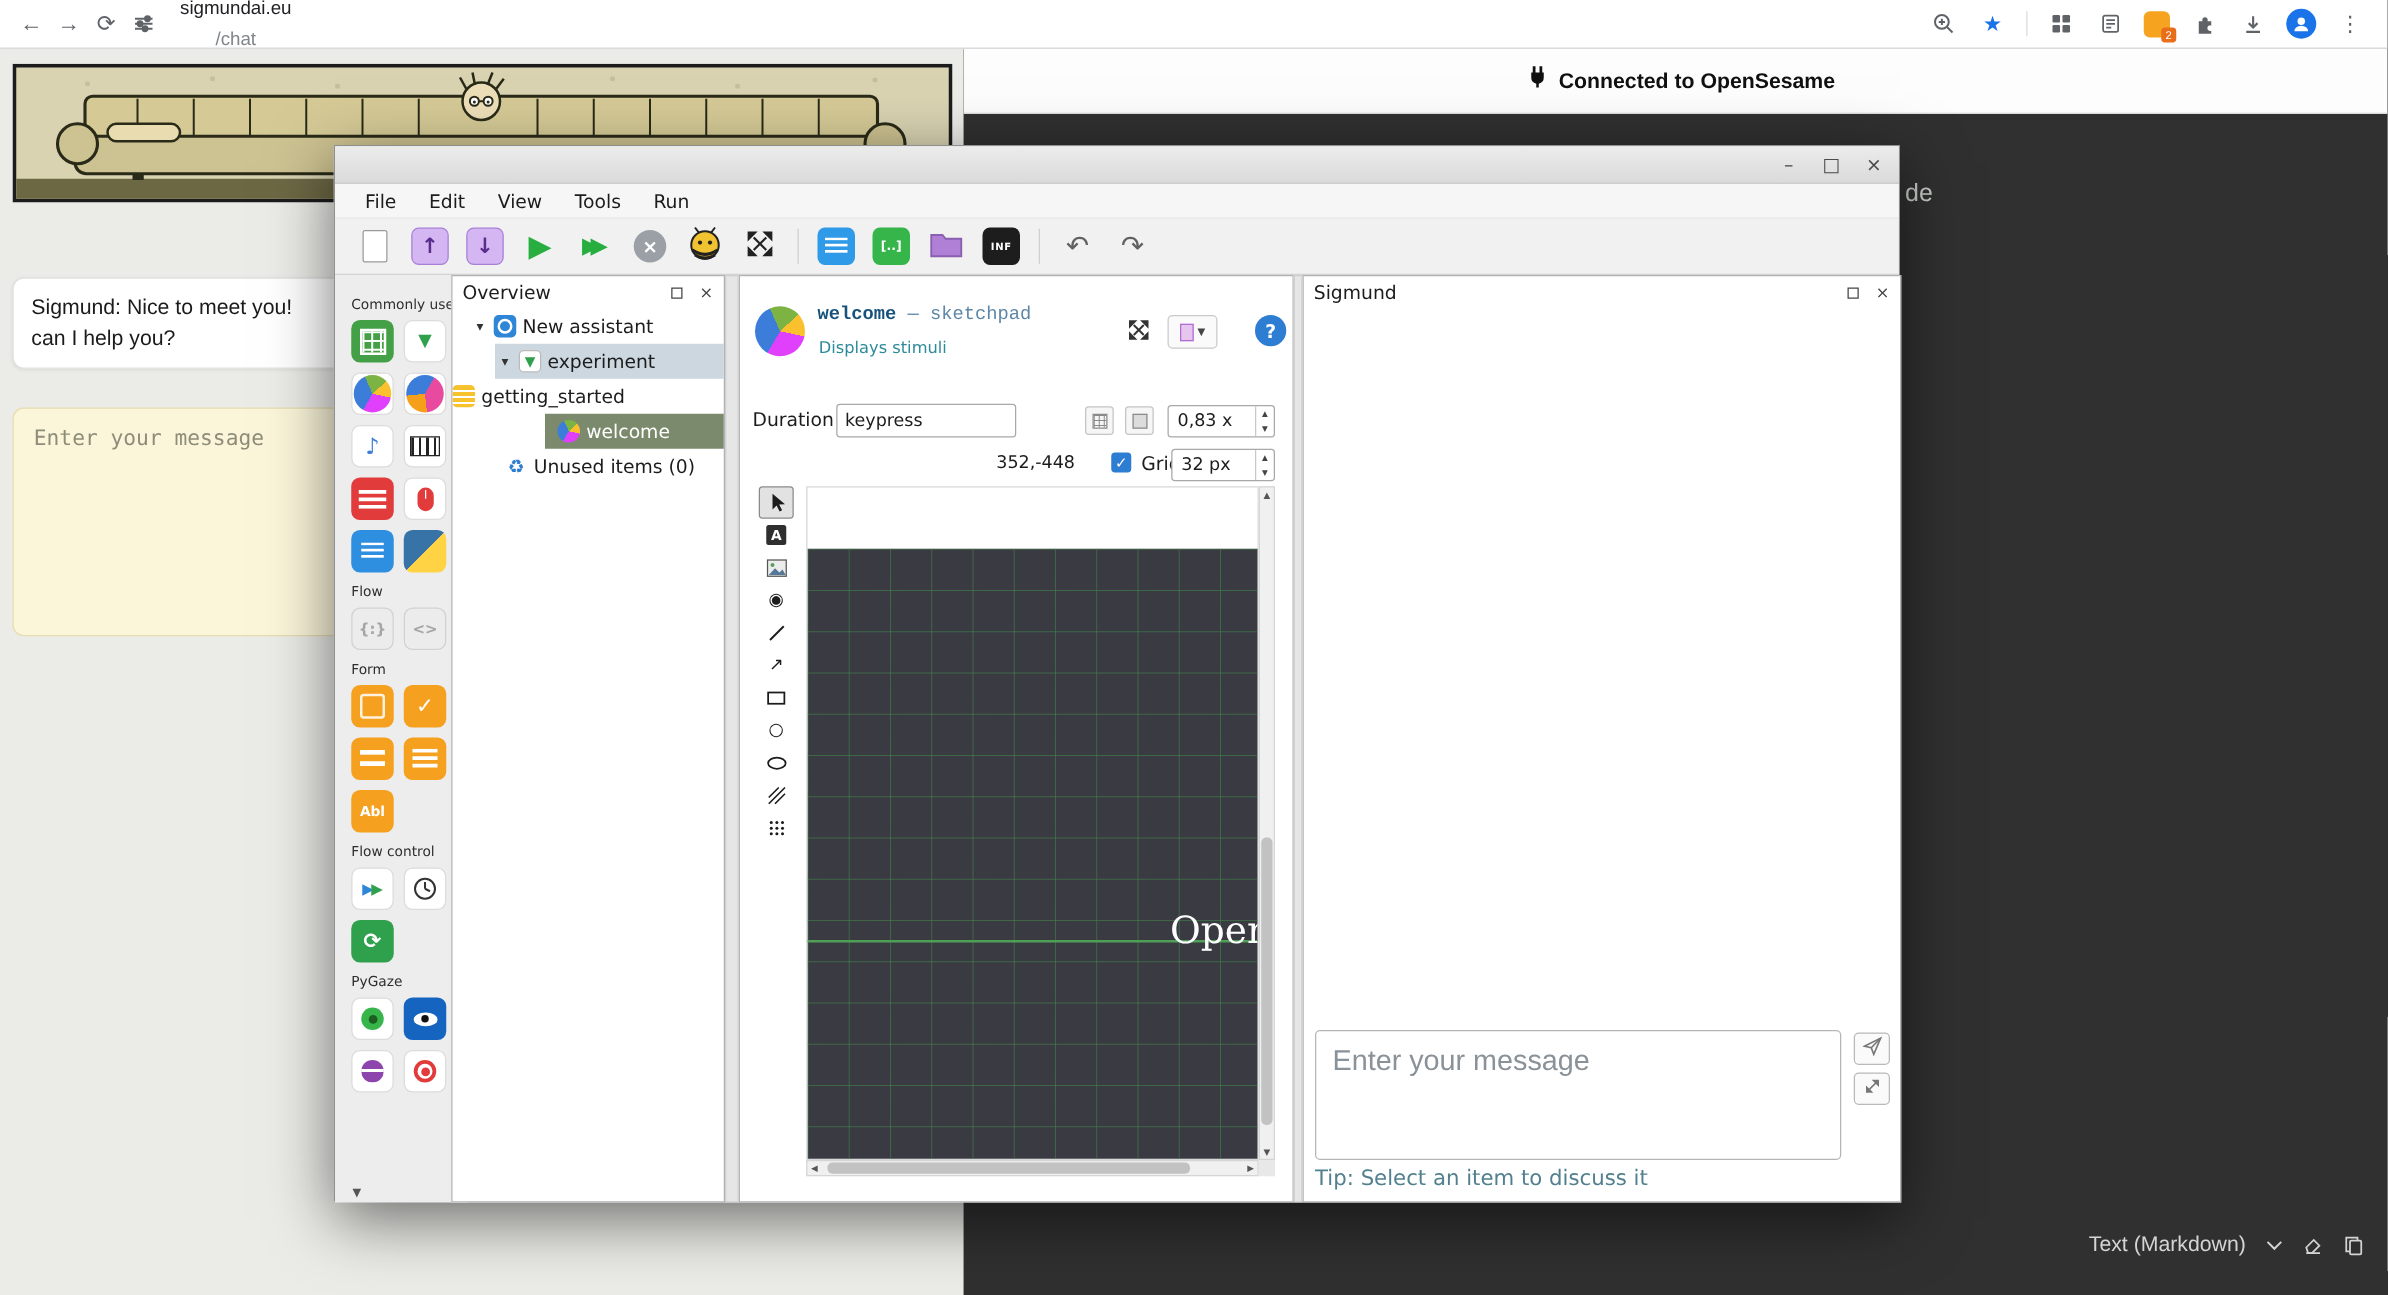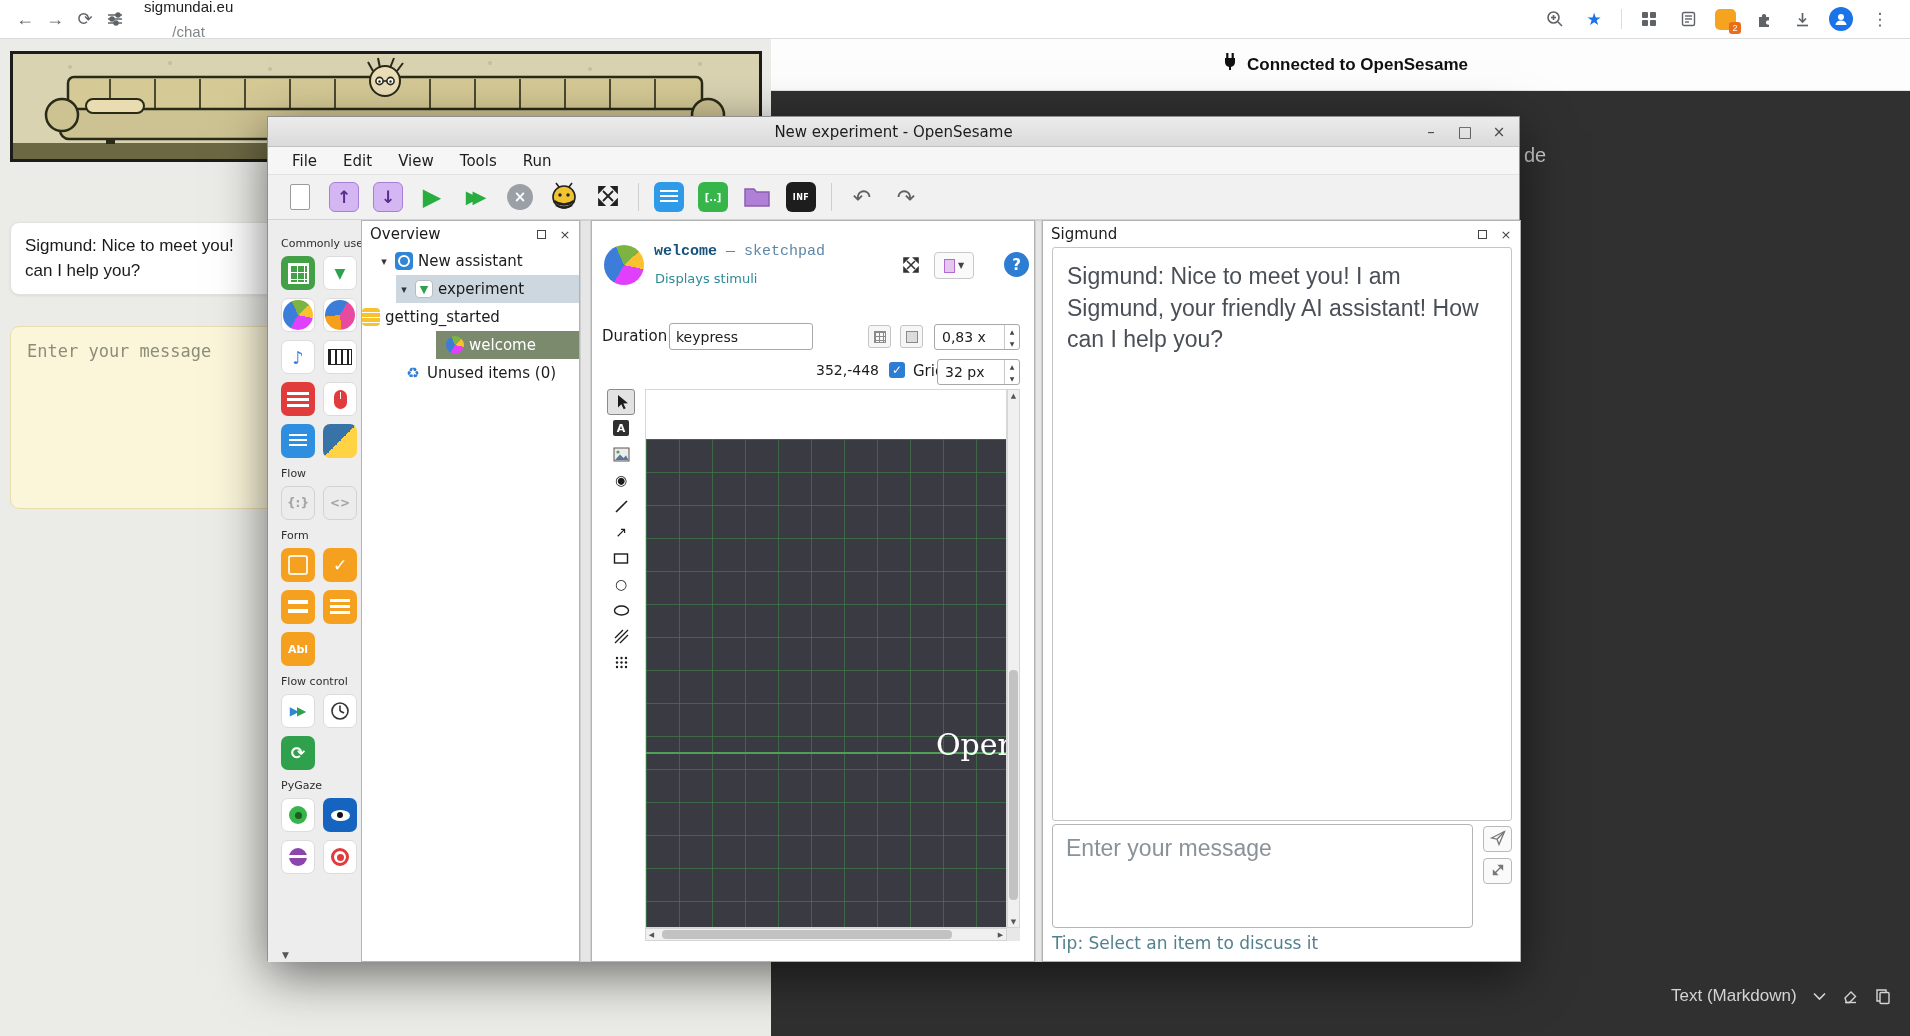--- a/index.html
+++ b/index.html
@@ -170,21 +170,21 @@
              display:flex; align-items:center; justify-content:center; }
   .mgrid { width:12px; height:12px;
      background-image:linear-gradient(#8a8a8a 1px,transparent 1px),linear-gradient(90deg,#8a8a8a 1px,transparent 1px);
      background-size:4px 4px; border:1px solid #8a8a8a; }
   .mframe { width:12px; height:12px; border:1px solid #8a8a8a; background:#dcdcdc; }
   .spin { position:absolute; height:26px; background:#fff; border:1px solid #a8a8a8; border-radius:3px;
           display:flex; align-items:center; font-size:14px; color:#1c1c1c; padding-left:7px; }
   .spin .sval { flex:1; }
   .spin .sarrows { width:15px; height:100%; border-left:1px solid #c9c9c9; display:flex; flex-direction:column; }
   .spin .sarrows span { flex:1; display:flex; align-items:center; justify-content:center; font-size:6px; color:#444; }
-  .coords { position:absolute; left:205px; top:141px; width:82px; text-align:right; font-size:14px; color:#1c1c1c; }
+  .coords { position:absolute; left:205px; top:141px; width:82px; text-align:left; font-size:14px; color:#1c1c1c; }
   .cbox { position:absolute; left:297px; top:141px; width:16px; height:16px; background:#2d7dd2; border-radius:3px;
           color:#fff; font-size:12px; display:flex; align-items:center; justify-content:center; }
 
   .toolscol { position:absolute; left:15px; top:168px; width:30px; display:flex; flex-direction:column; }
   .dtool { width:28px; height:26px; display:flex; align-items:center; justify-content:center; color:#1c1c1c;
            font-size:14px; border:1px solid transparent; border-radius:3px; }
   .dtool.active { border:1px solid #8a8a8a; background:#e2e2e2; }
   .tool-a { width:16px; height:16px; background:#2f2f2f; color:#fff; font-size:11px; font-weight:bold;
             display:flex; align-items:center; justify-content:center; border-radius:2px;}
 
@@ -365,21 +365,20 @@
         <rect x="5" y="4.5" width="9" height="11" rx="1"></rect>
           <path d="M11 4.5 V2 H2 v11 h3"></path>
         </svg>
     </span>
   </div>
 </div>
 
 <div class="osw">
 
   <div class="tbarw">
-    <span class="wtitle">New experiment - OpenSesame</span>
     <span class="wbtns">
       <button class="wbtn">–</button>
       <button class="wbtn">□</button>
       <button class="wbtn">×</button>
     </span>
   </div>
 
   <div class="menubar">
     <span class="menuitem">File</span>
     <span class="menuitem">Edit</span>
@@ -743,23 +742,20 @@
         <span>Sigmund</span>
         <span class="phead-btns">
           <button class="pbtn">
               <span class="float-box"></span>
             </button>
           <button class="pbtn">
               <span>×</span>
             </button>
         </span>
       </div>
-      <div class="chatbox">
-        <div class="msg">Sigmund: Nice to meet you! I am Sigmund, your friendly AI assistant! How can I help you?</div>
-      </div>
       <textarea class="sinput" placeholder="Enter your message" style=""></textarea>
       <button class="sqbtn" style="top:605px;">
         <span>
           <svg width="16" height="16" viewBox="0 0 16 16" fill="none" stroke="#777" stroke-width="1.3">
             <path d="M1.5 8 L14.5 1.5 L9 14.5 L7 9.2 Z"></path>
               <line x1="7" y1="9.2" x2="14.5" y2="1.5"></line>
             </svg>
         </span>
       </button>
       <button class="sqbtn" style="top:637px;">

